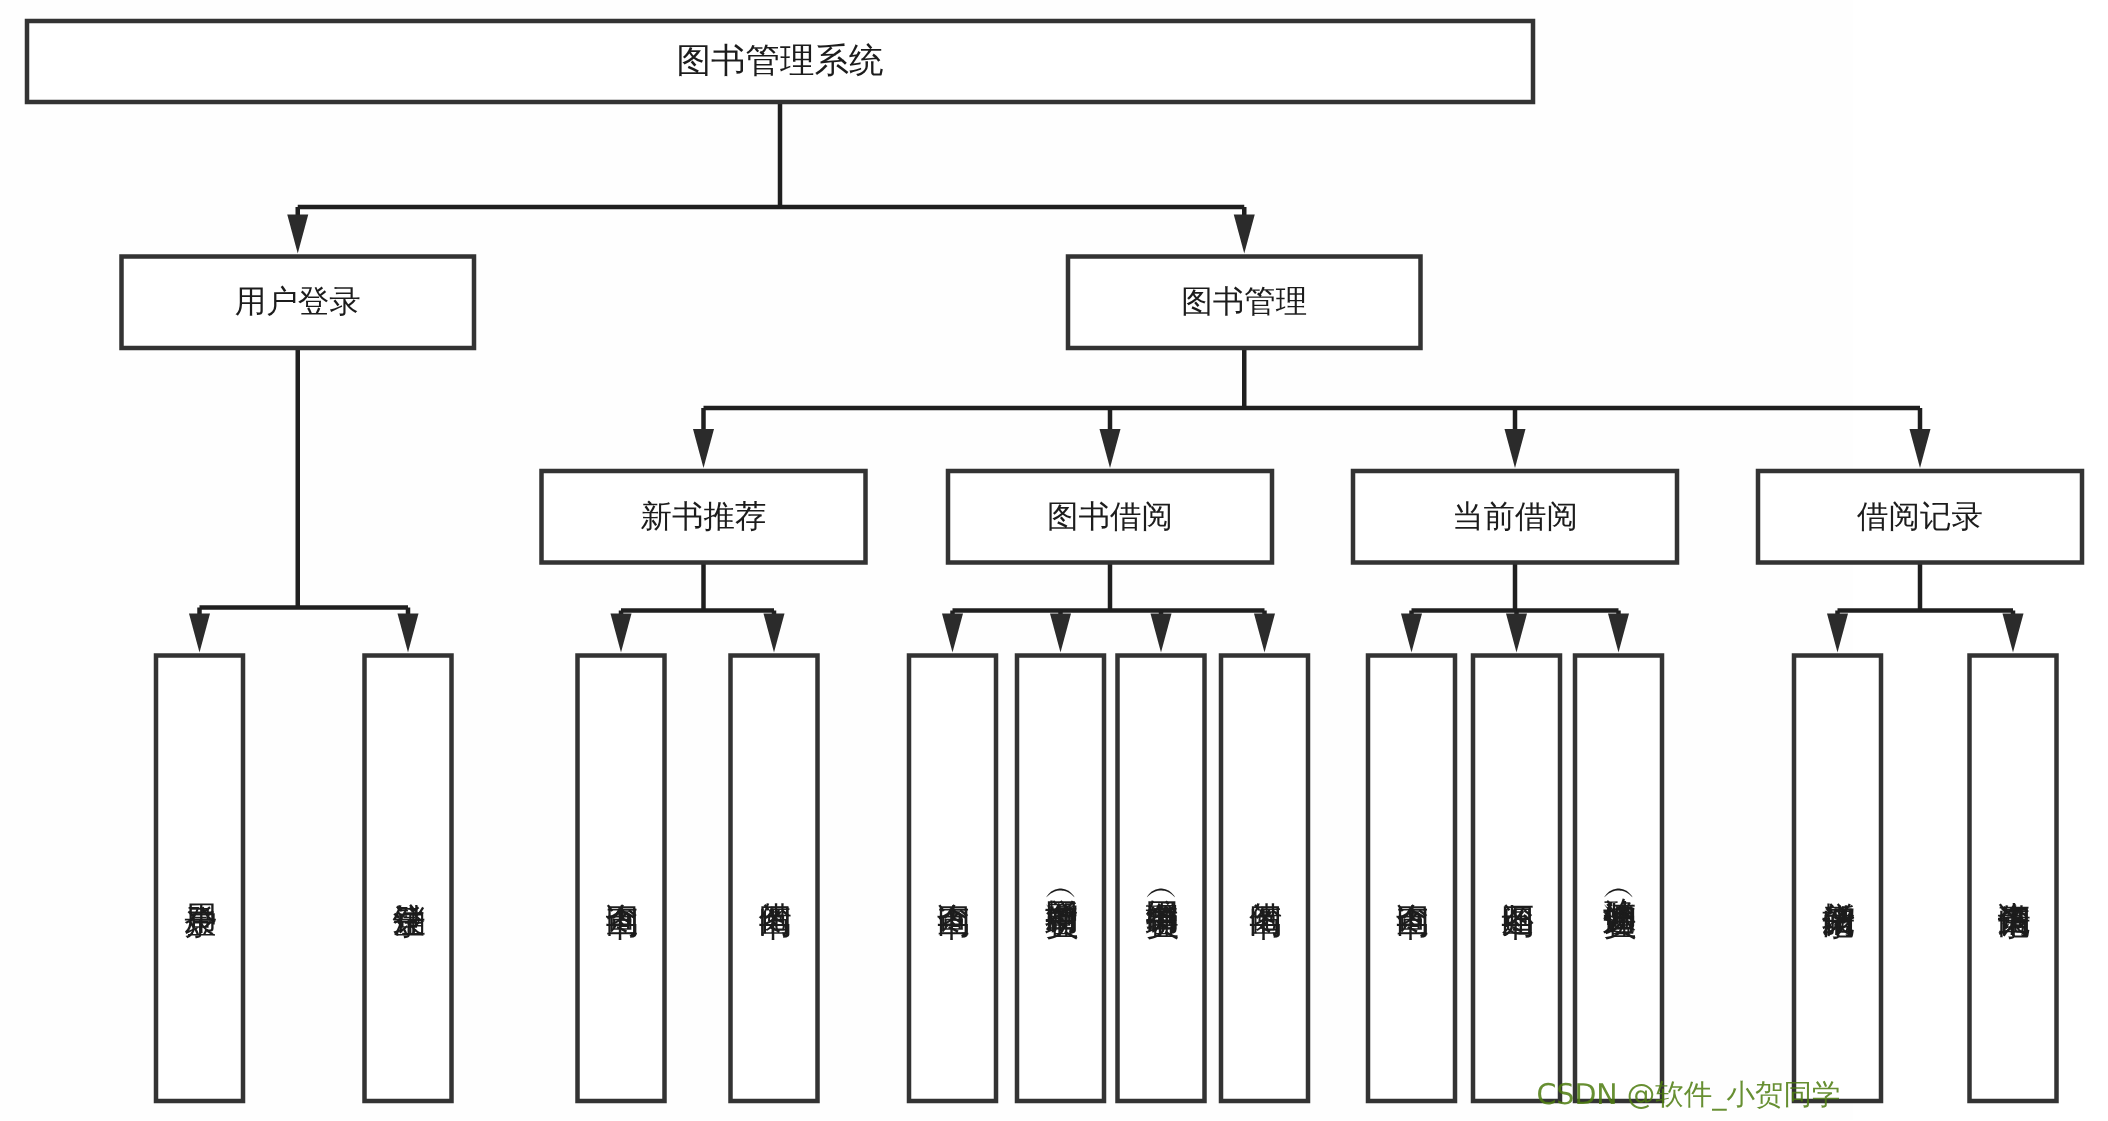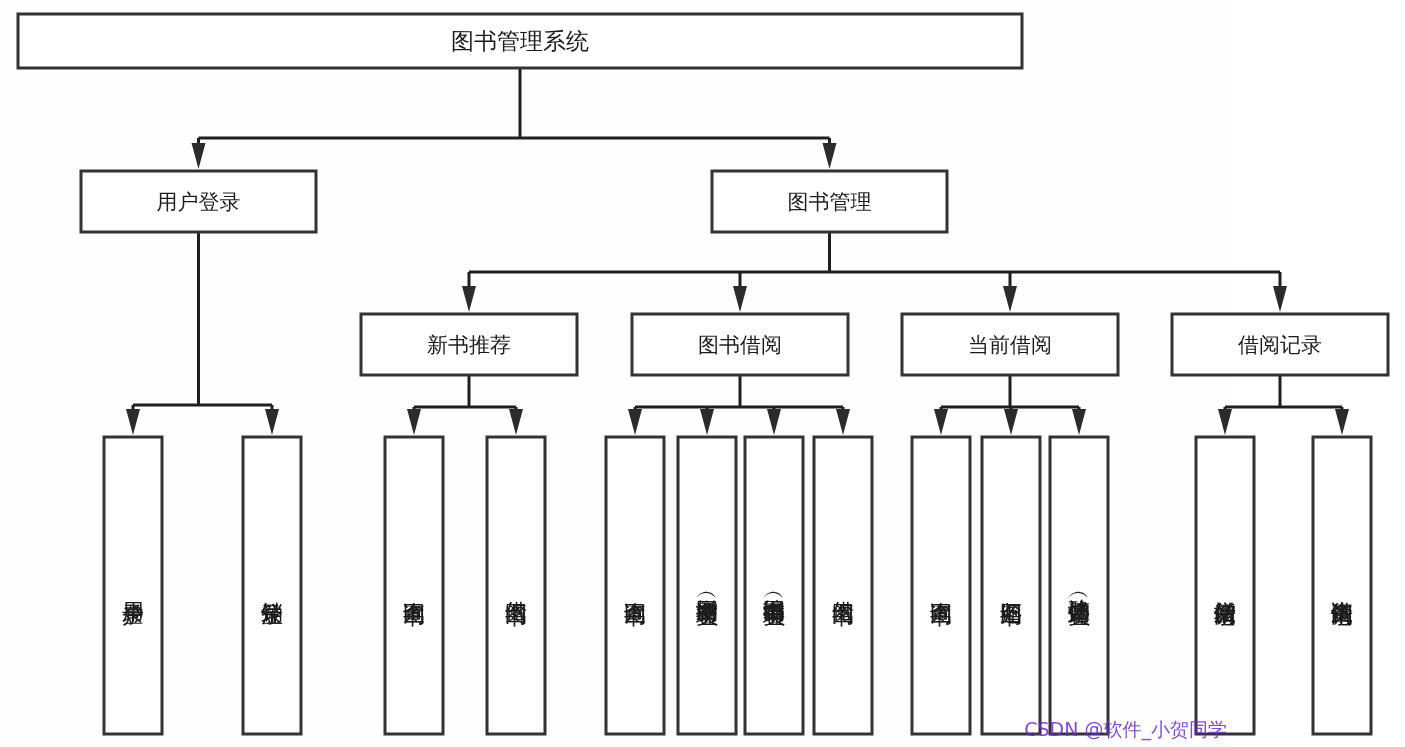--- a/index.html
+++ b/index.html
@@ -70,21 +70,21 @@
     white-space: nowrap;
     pointer-events: none;
     letter-spacing: 1px;
   }
   .watermark {
     position: absolute;
     right: 8px;
     bottom: 4px;
     font-family: "DejaVu Sans", "Liberation Sans", sans-serif;
     font-size: 19px;
-    color: #6d28d9;
+    color: #4d7c0f;
     opacity: 0.85;
     white-space: nowrap;
     user-select: none;
   }
 </style>
 </head>
 <body>
 
 <div id="diagram-root">
 

